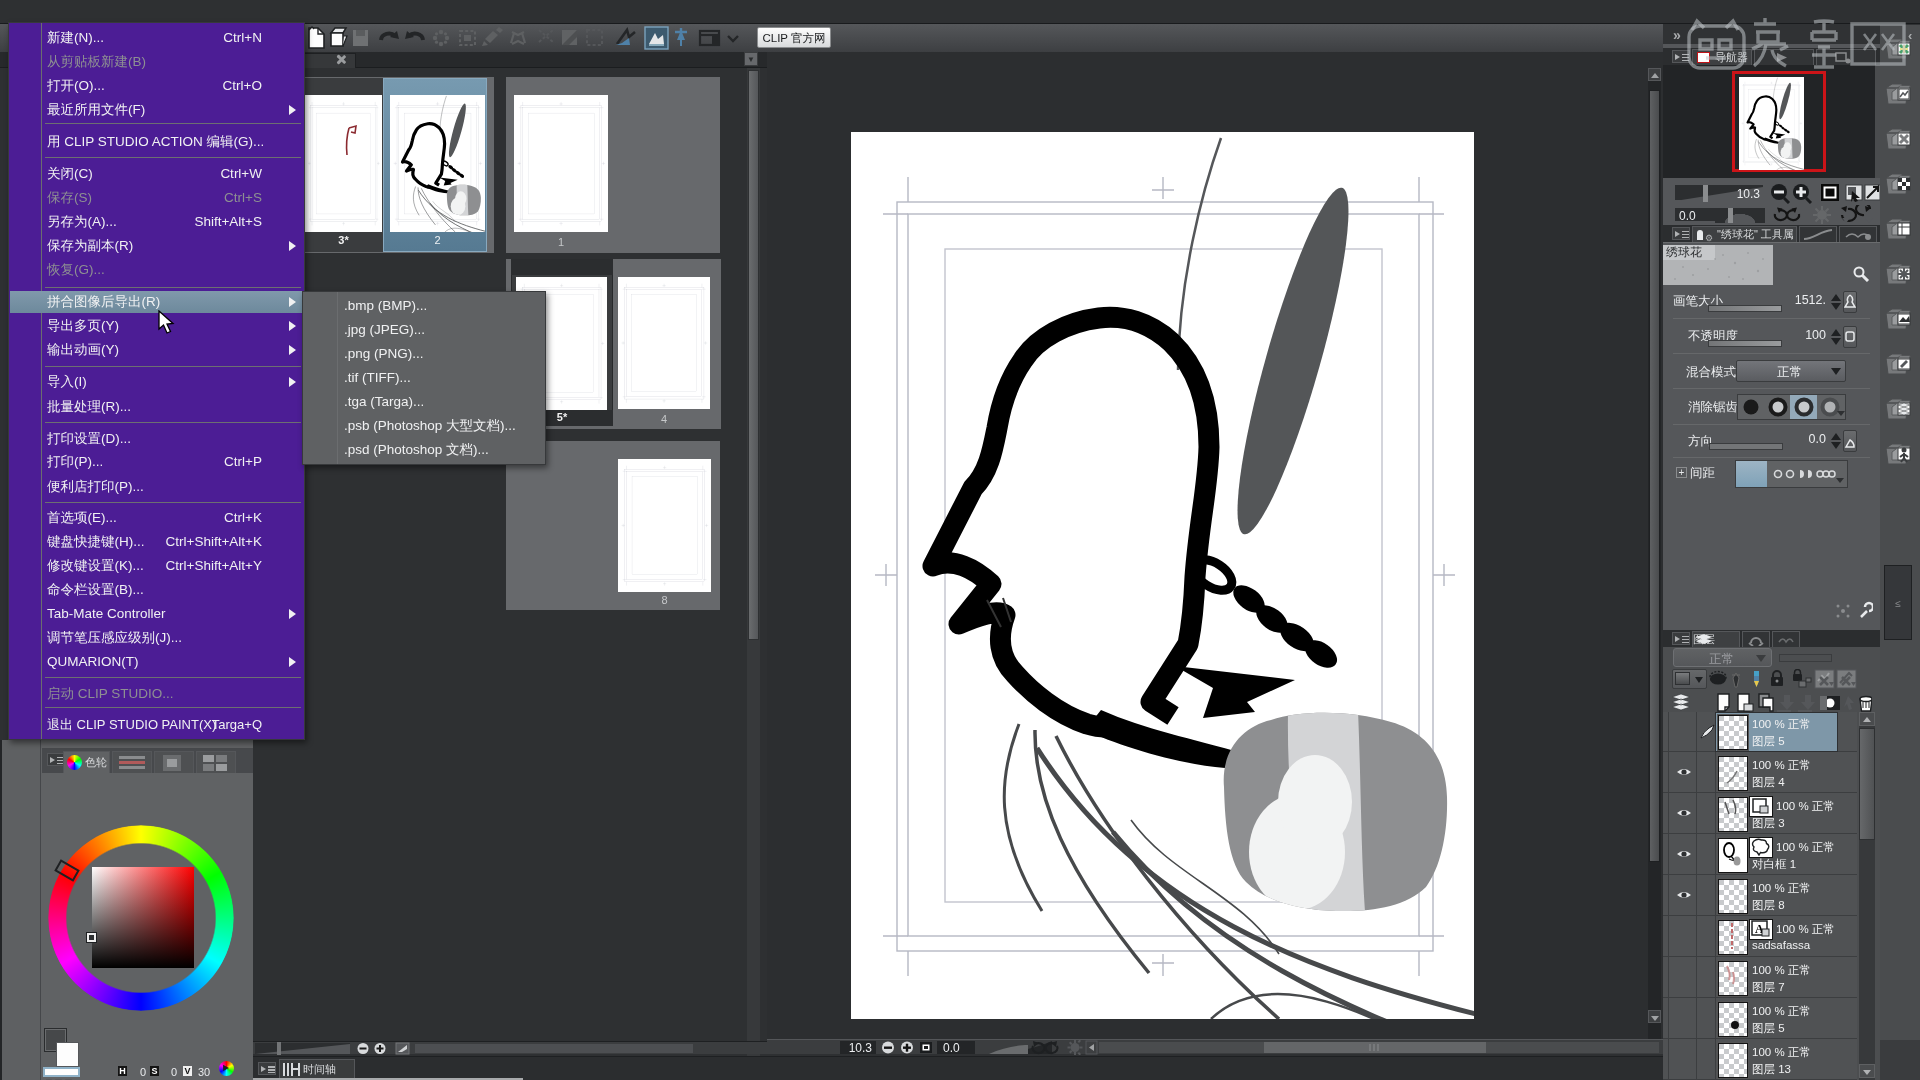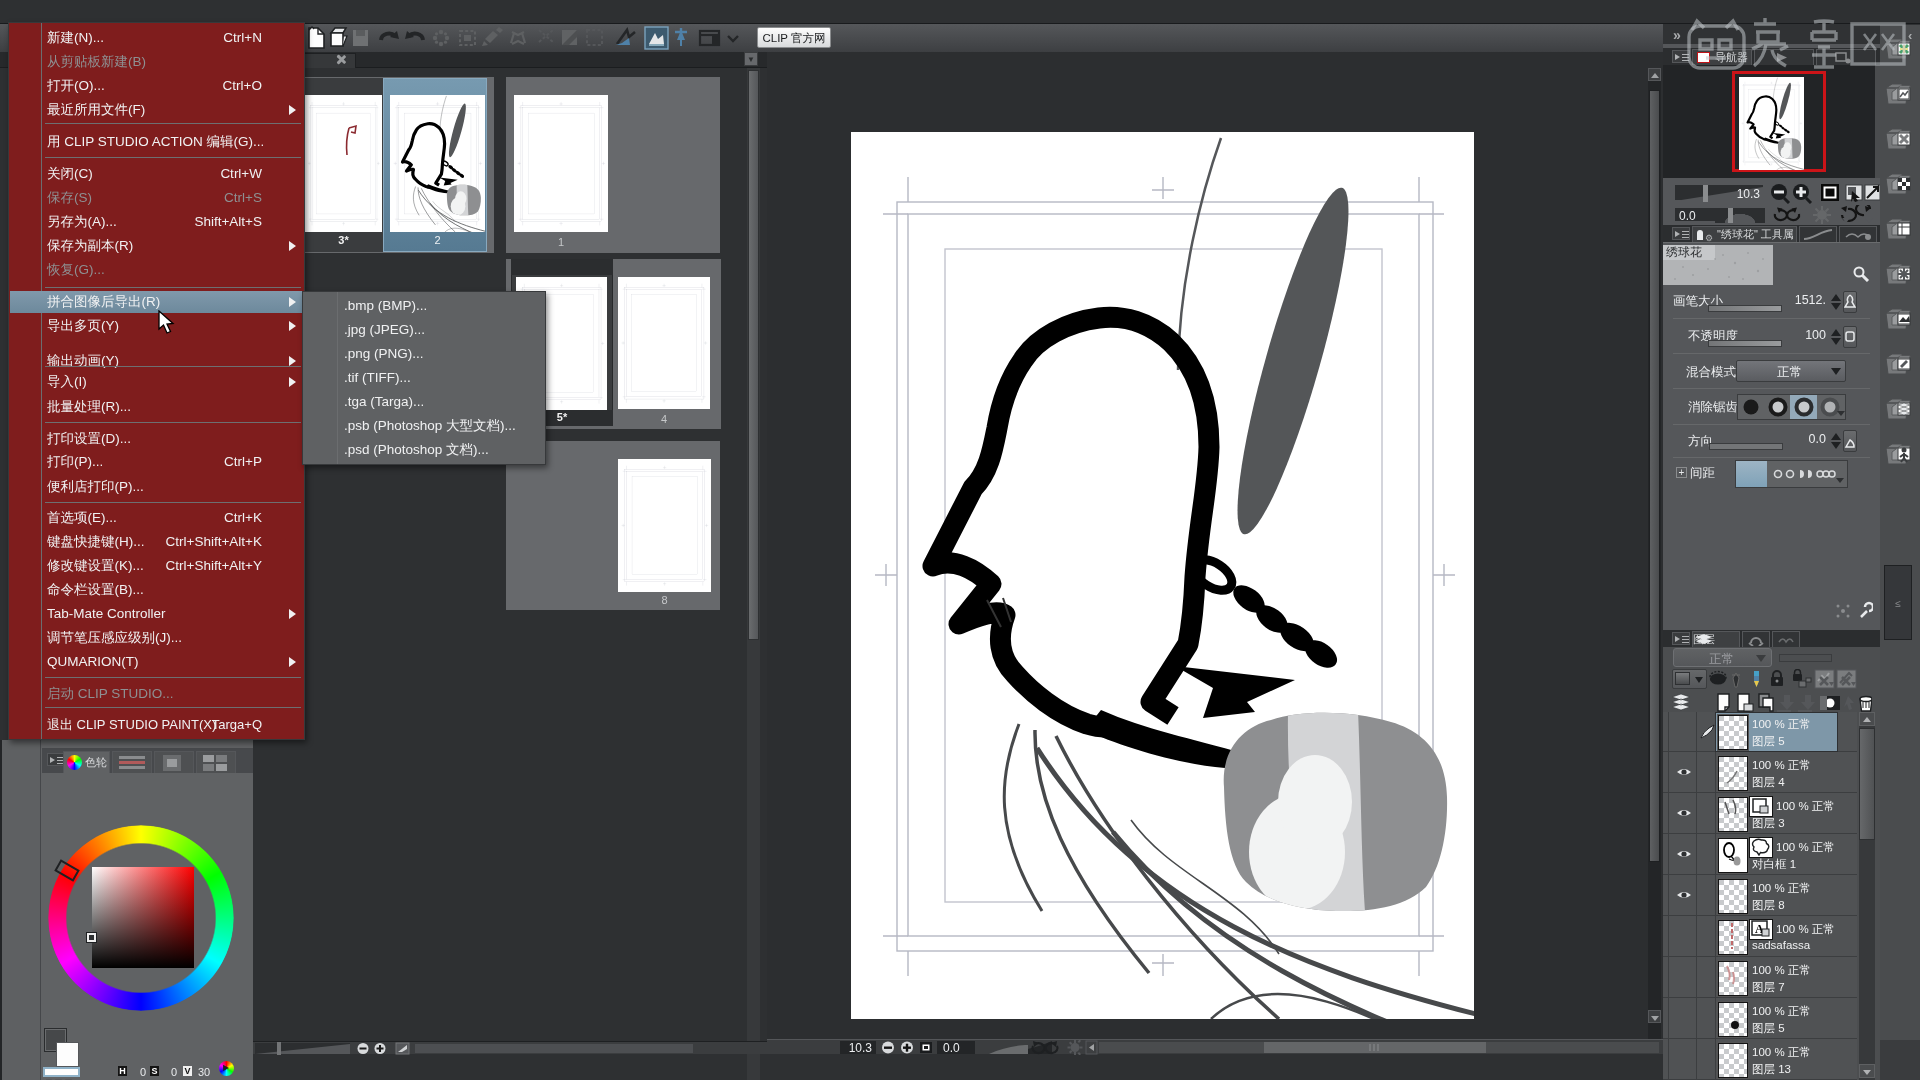--- a/index.html
+++ b/index.html
@@ -36,21 +36,21 @@
 .ibtn{position:absolute;background:linear-gradient(#6a6c6e,#55575a);border:1px solid #3a3c3e;border-radius:2px;}
 .lrow{position:absolute;left:0;width:194px;height:40px;border-bottom:1px solid #3c3e40;}
 .lthumb{position:absolute;left:55px;top:3px;width:30px;height:35px;background:repeating-conic-gradient(#fff 0 25%,#c8cacc 0 50%) 0 0/10px 10px;border:1.5px solid #141414;outline:1px solid #555;}
 .lxtra{position:absolute;left:86px;top:2px;width:24px;height:21px;background:#fff;border:1.5px solid #141414;}
 .ltext{position:absolute;font-size:11.5px;color:#f0f1f2;white-space:nowrap;}
 .leye{position:absolute;left:13px;width:16px;height:10px;}
 .folder{position:absolute;left:4px;width:32px;height:32px;}
 
 #cwpanel{left:0;top:740px;width:253px;height:340px;background:#606264;}
 
-#fmenu{left:8px;top:22px;width:297px;height:718px;background:#7f1d1d;border:1px solid #37393b;box-shadow:2px 3px 6px rgba(0,0,0,.45);}
+#fmenu{left:8px;top:22px;width:297px;height:718px;background:#4c1d95;border:1px solid #37393b;box-shadow:2px 3px 6px rgba(0,0,0,.45);}
 #fmenu .gut{position:absolute;left:32px;top:0;width:1px;height:100%;background:#535557;border-right:1px solid #6b6d6f;}
 .mitem{position:absolute;left:1px;width:294px;height:24px;line-height:24px;font-size:13.5px;color:#f0f1f2;}
 .mitem .lab{position:absolute;left:37px;white-space:nowrap;}
 .mitem .sc{position:absolute;right:42px;white-space:nowrap;}
 .mitem .arr{position:absolute;right:8px;top:7px;width:0;height:0;border-left:7px solid #f0f1f2;border-top:5px solid transparent;border-bottom:5px solid transparent;}
 .mitem.dis{color:#8e9092;}
 .msep{position:absolute;left:36px;width:256px;height:1px;background:#434547;border-bottom:1px solid #6d6f71;}
 .hl{background:linear-gradient(#8099ab,#6d899c);}
 #smenu{left:302px;top:291px;width:244px;height:174px;background:#5f6163;border:1px solid #37393b;box-shadow:2px 3px 6px rgba(0,0,0,.45);}
 #smenu .gut{position:absolute;left:34px;top:0;width:1px;height:100%;background:#535557;border-right:1px solid #6b6d6f;}
@@ -782,20 +782,31 @@
     <div class="abs" style="left:118px;top:326px;width:9px;height:10px;background:#141414;color:#fff;font-size:9px;font-weight:bold;text-align:center;line-height:10px">H</div>
     <span style="position:absolute;left:140px;top:326px;font-size:11px;color:#e8eaec">0</span>
     <div class="abs" style="left:150px;top:326px;width:9px;height:10px;background:#141414;color:#fff;font-size:9px;font-weight:bold;text-align:center;line-height:10px">S</div>
     <span style="position:absolute;left:171px;top:326px;font-size:11px;color:#e8eaec">0</span>
     <div class="abs" style="left:183px;top:326px;width:9px;height:10px;background:#f0f0f0;color:#141414;font-size:9px;font-weight:bold;text-align:center;line-height:10px">V</div>
     <span style="position:absolute;left:198px;top:326px;font-size:11px;color:#e8eaec">30</span>
     <div class="abs" style="left:219px;top:321px;width:15px;height:15px;border-radius:50%;background:conic-gradient(from 0deg,#f00,#ff0,#0f0,#0ff,#00f,#f0f,#f00)">
         <span style="position:absolute;left:4px;top:2px;font-size:8px;color:#1e2022">▶</span>
       </div>
   </div>
+  <div id="tlbar" class="abs" style="left:253px;top:1056px;width:1410px;height:24px;background:#2b2d2f;border-top:1px solid #1e2022">
+    <span class="collb" style="left:5px;top:5px"></span>
+    <div class="ptab" style="left:26px;top:2px;width:76px;height:20px;background:#3a3c3d;line-height:19px"><svg style="position:absolute;left:3px;top:3px" width="17" height="13">
+          <rect width="17" height="13" fill="#d8dadc"></rect>
+          <rect x="2" y="0" width="2" height="13" fill="#2e3032"></rect>
+          <rect x="6" y="0" width="2" height="13" fill="#2e3032"></rect>
+          <rect x="10" y="0" width="5" height="5" fill="#2e3032"></rect>
+          <rect x="10" y="7" width="5" height="6" fill="#2e3032"></rect>
+        </svg><span style="margin-left:23px">时间轴</span></div>
+    <div class="abs" style="left:0;top:21px;width:270px;height:3px;background:#a8aaac"></div>
+  </div>
   <div id="fmenu" class="abs">
     <div class="gut"></div>
     <div class="mitem" style="top:3px">
         <span class="lab">新建(N)...</span>
         <span class="sc">Ctrl+N</span>
       </div>
     <div class="mitem dis" style="top:27px">
         <span class="lab">从剪贴板新建(B)</span>
       </div>
     <div class="mitem" style="top:51px">
@@ -832,21 +843,21 @@
       </div>
     <div class="msep" style="top:264px"></div>
     <div class="mitem hl" style="top:268px;height:22px;line-height:22px">
         <span class="lab">拼合图像后导出(R)</span>
         <span class="arr" style="top:6px"></span>
       </div>
     <div class="mitem" style="top:291px">
         <span class="lab">导出多页(Y)</span>
         <span class="arr"></span>
       </div>
-    <div class="mitem" style="top:326px">
+    <div class="mitem" style="top:315px">
         <span class="lab">输出动画(Y)</span>
         <span class="arr"></span>
       </div>
     <div class="msep" style="top:343px"></div>
     <div class="mitem" style="top:347px">
         <span class="lab">导入(I)</span>
         <span class="arr"></span>
       </div>
     <div class="mitem" style="top:372px">
         <span class="lab">批量处理(R)...</span>

